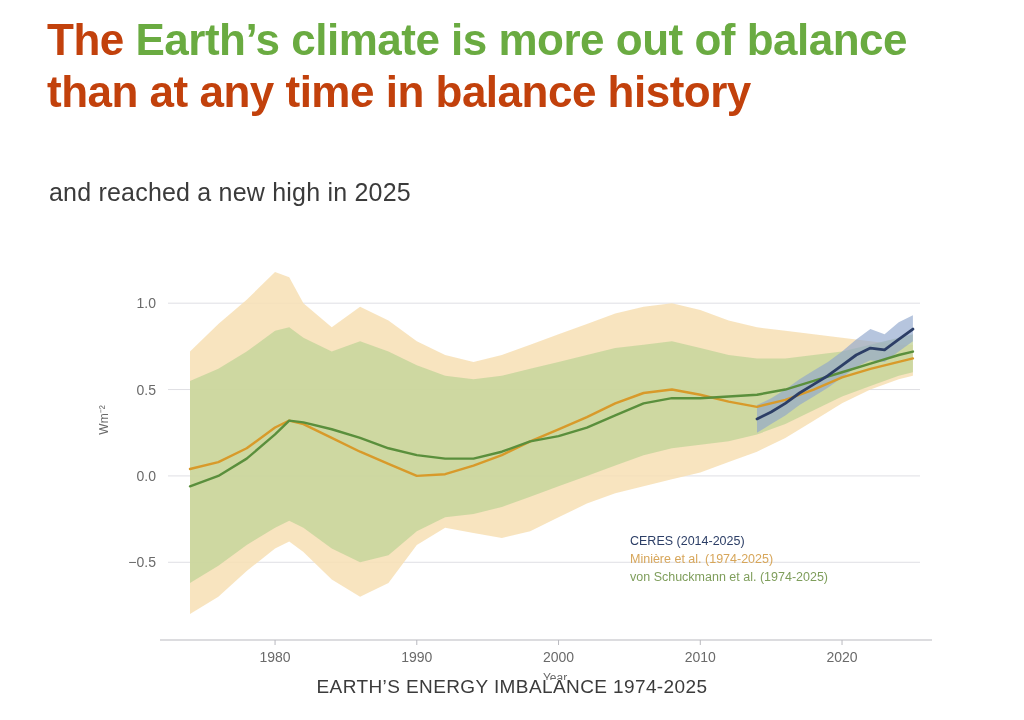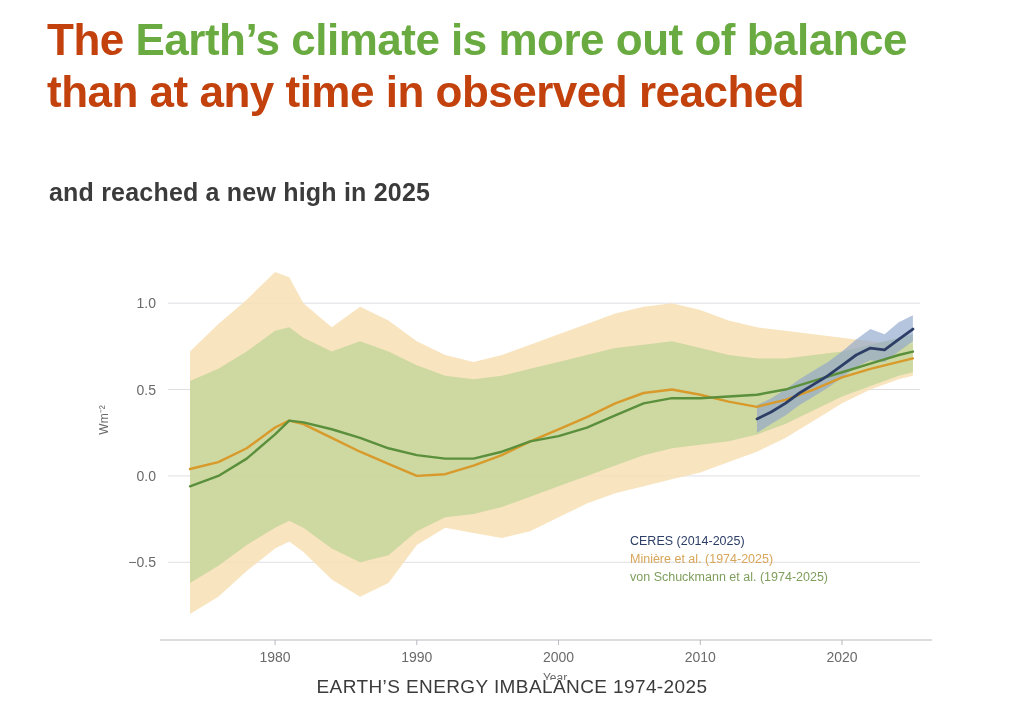--- a/index.html
+++ b/index.html
@@ -10,38 +10,38 @@
   }
   .headline{
     position:absolute;left:47px;top:14px;width:900px;
     font-size:44px;line-height:52px;font-weight:bold;
     letter-spacing:-0.5px;
   }
   .h-blue{color:#c2410c;}
   .h-green{color:#6aab41;}
   .subtitle{
     position:absolute;left:49px;top:178px;
-    font-size:25px;color:#3b3b3b;font-weight:700;
+    font-size:25px;color:#3b3b3b;font-weight:400;
     letter-spacing:0.2px;
   }
   .chartwrap{position:absolute;left:0;top:240px;width:1024px;height:480px;}
   svg{display:block;}
   .ytick,.xtick{font-size:14px;fill:#6a6a6a;font-family:"Liberation Sans",sans-serif;}
   .axtitle{font-size:12px;fill:#6a6a6a;font-family:"Liberation Sans",sans-serif;}
   .legtext{font-size:12.5px;font-family:"Liberation Sans",sans-serif;}
   .caption{
     position:absolute;left:0;top:676px;width:1024px;text-align:center;
     font-size:19px;color:#3b3b3b;letter-spacing:0.4px;
   }
 </style>
 </head>
 <body>
 
 <div class="headline">
-  <span class="h-blue">The </span><span class="h-green">Earth’s climate is more out of balance </span><span class="h-blue">than at any time in observed reached</span>
+  <span class="h-blue">The </span><span class="h-green">Earth’s climate is more out of balance </span><span class="h-blue">than at any time in balance history</span>
 </div>
 
 <div class="subtitle">and reached a new high in 2025</div>
 
 <div class="chartwrap">
   <svg id="chart" width="1024" height="440" viewBox="0 0 1024 440">
       <line x1="168" y1="322.2727272727273" x2="920" y2="322.2727272727273" stroke="#dfdfe4" stroke-width="1"></line>
       <text x="156" y="327.2727272727273" text-anchor="end" class="ytick">−0.5</text>
       <line x1="168" y1="235.90909090909093" x2="920" y2="235.90909090909093" stroke="#dfdfe4" stroke-width="1"></line>
       <text x="156" y="240.90909090909093" text-anchor="end" class="ytick">0.0</text>

